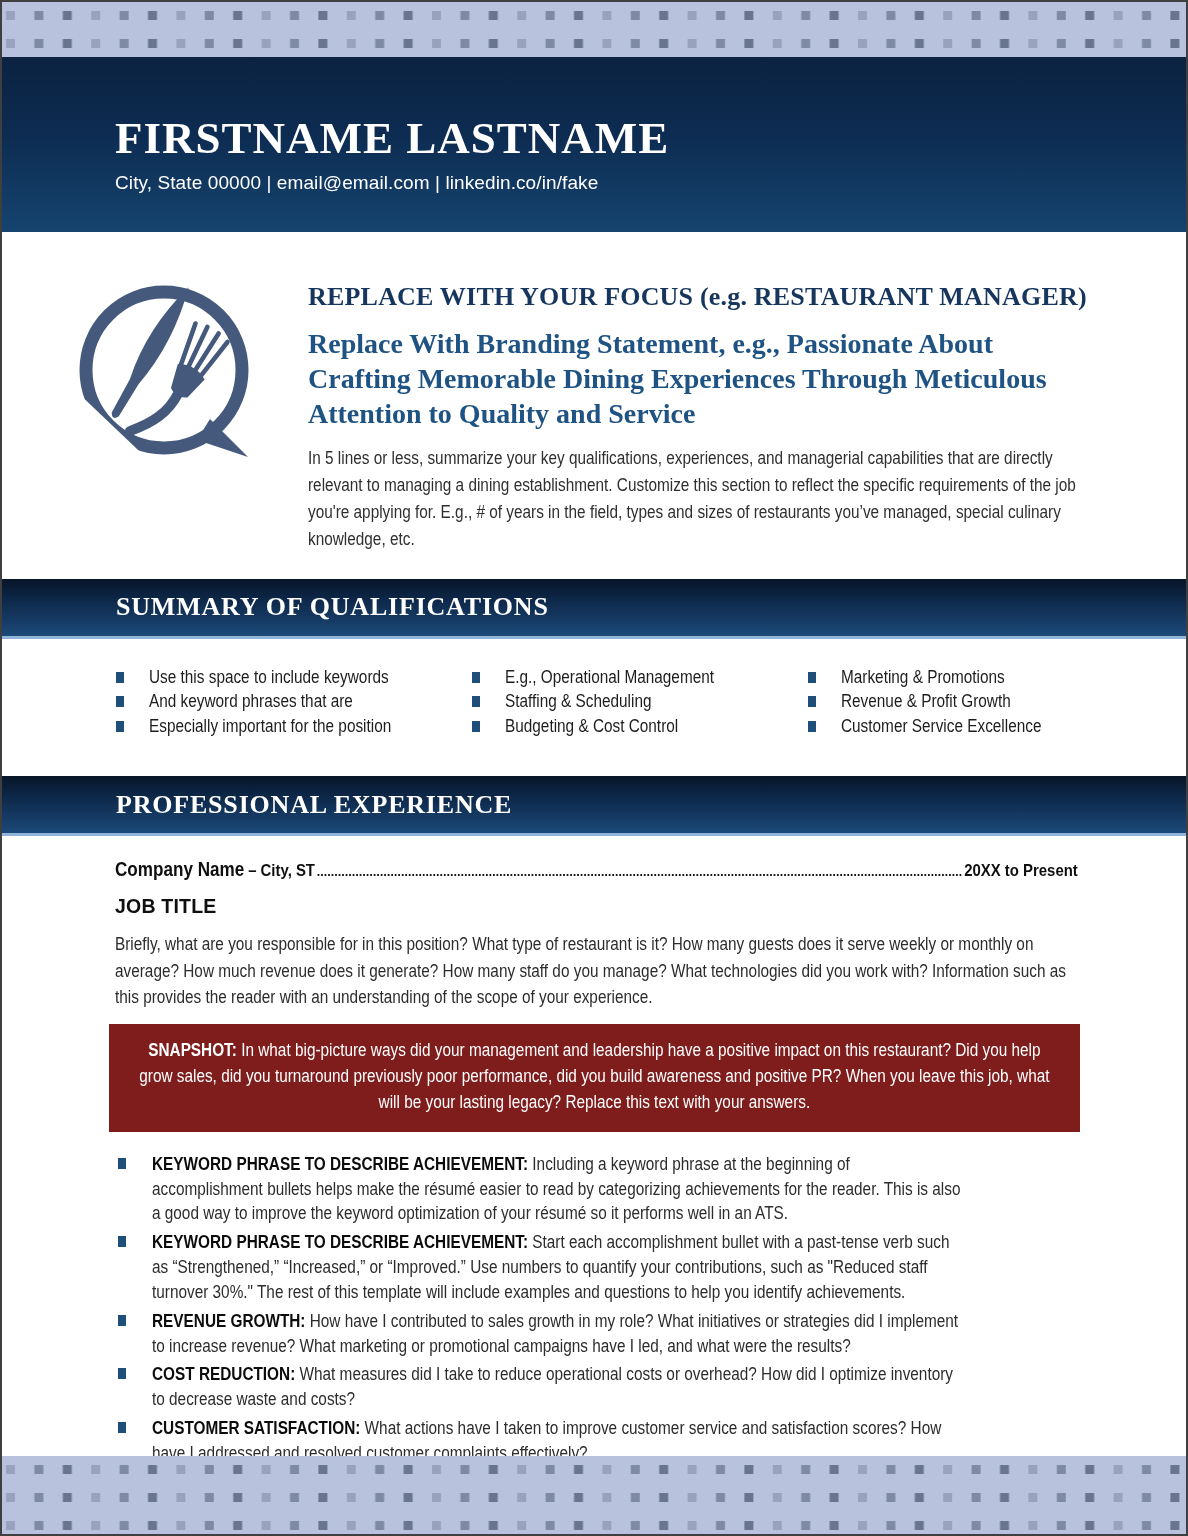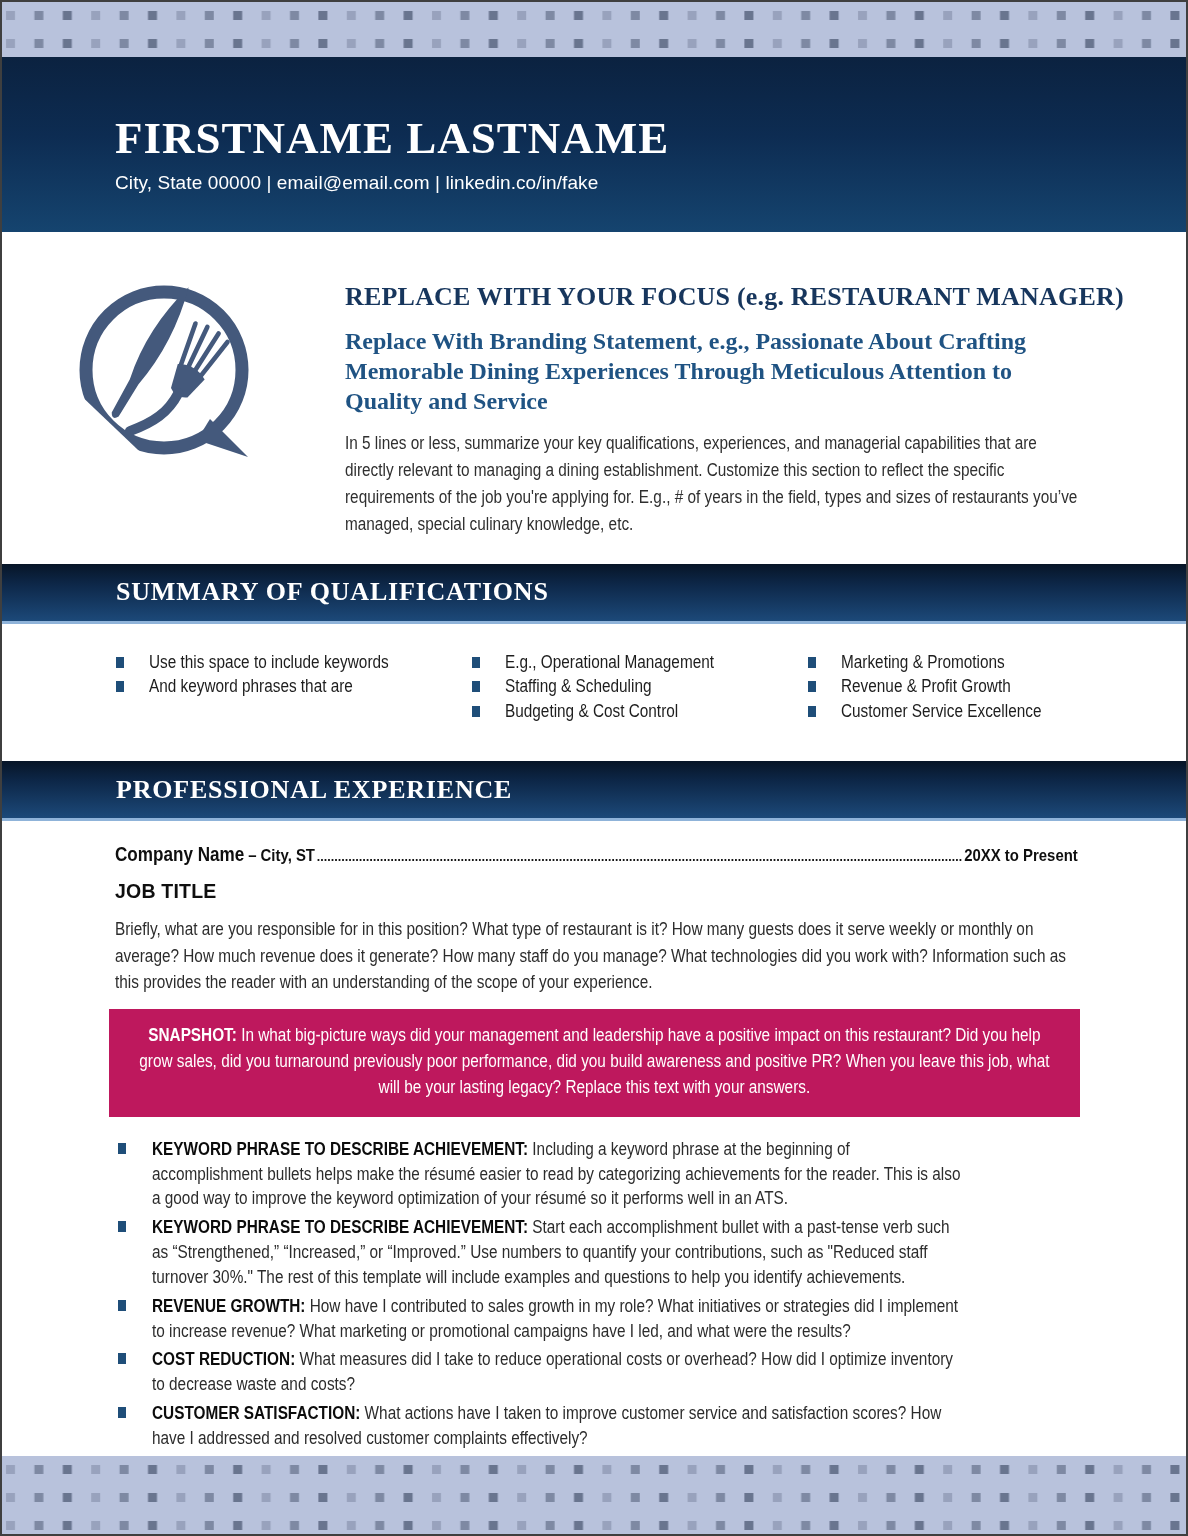--- a/index.html
+++ b/index.html
@@ -15,30 +15,30 @@
   .hero{
     height:175px;box-sizing:border-box;padding:58px 0 0 113px;
     background:linear-gradient(180deg,#0b2240 0%,#0d2c52 45%,#15446f 100%);
   }
   .hero h1{
     margin:0;color:#fff;font-family:"Liberation Serif",serif;font-weight:700;
     font-size:45px;line-height:1.05;letter-spacing:1px;white-space:nowrap;
   }
   .contact{margin-top:10px;color:#fff;font-size:19px;letter-spacing:.1px;}
   
-  .focus{display:flex;gap:76px;padding:38px 108px 26px 62px;}
+  .focus{display:flex;gap:39px;padding:38px 108px 26px 62px;}
   .logo{flex:none;width:205px;height:205px;}
   .focus-text{flex:1;min-width:0;}
   .ftitle{
     margin:12px 0 0;font-family:"Liberation Serif",serif;font-weight:700;
     font-size:26px;color:#17365d;white-space:nowrap;letter-spacing:.2px;
   }
   .fbrand{
     margin:14px 0 0;font-family:"Liberation Serif",serif;font-weight:700;
-    font-size:24px;line-height:1.25;color:#1f5383;
+    font-size:28px;line-height:1.25;color:#1f5383;
   }
   .fbody{margin:14px 0 0;font-size:17.5px;line-height:1.54;color:#2f2f2f;}
   
   .cz{transform:scaleX(.877);transform-origin:left top;}
   .w{width:114%;}
   
   .banner{
     height:60px;box-sizing:border-box;display:flex;align-items:center;
     padding-left:114px;border-bottom:3px solid #8fb3d9;
     background:linear-gradient(180deg,#071527 0%,#0d2748 35%,#1c4979 100%);
@@ -58,21 +58,21 @@
   .exp{padding:22px 108px 0 113px;}
   .crow{display:flex;align-items:baseline;font-weight:700;color:#0f0f0f;transform:scaleX(.877);transform-origin:left top;width:114%;}
   .cname{font-size:19.5px;white-space:nowrap;}
   .cloc{font-size:17px;white-space:nowrap;}
   .leader{flex:1;align-self:flex-end;margin:0 3px 5px 3px;border-bottom:2.5px dotted #151515;}
   .cdates{font-size:17px;white-space:nowrap;}
   .jtitle{margin-top:14px;font-weight:700;font-size:19.5px;color:#0f0f0f;letter-spacing:.2px;}
   .ebody{margin:13px 0 0;font-size:17.5px;line-height:1.5;color:#2c2c2c;}
   .snapshot{
     margin:14px 0 0 -6px;width:calc(100% + 8px);box-sizing:border-box;
-    background:#be185d;color:#fff;padding:14px 30px 16px;
+    background:#7f1d1d;color:#fff;padding:14px 30px 16px;
   }
   .snap-inner{font-size:17.5px;line-height:1.48;text-align:center;transform:scaleX(.877);transform-origin:left top;width:114%;}
   .snap-inner b{font-weight:700;}
   .blist{margin-top:20px;display:flex;flex-direction:column;gap:4px;}
   .brow{display:flex;align-items:flex-start;}
   .brow .sqb{margin:6px 26px 0 3px;}
   .btext{font-size:17.5px;line-height:1.42;color:#2c2c2c;transform:scaleX(.877);transform-origin:left top;width:114%;}
   .btext b{color:#0c0c0c;}
 </style>
 </head>
@@ -136,20 +136,24 @@
   <section class="quals">
     <div>
       <div class="qitem">
           <span class="sqb"></span>
           <span class="qtxt">Use this space to include keywords</span>
         </div>
       <div class="qitem">
           <span class="sqb"></span>
           <span class="qtxt">And keyword phrases that are</span>
         </div>
+      <div class="qitem">
+          <span class="sqb"></span>
+          <span class="qtxt">Especially important for the position</span>
+        </div>
     </div>
     <div>
       <div class="qitem">
           <span class="sqb"></span>
           <span class="qtxt">E.g., Operational Management</span>
         </div>
       <div class="qitem">
           <span class="sqb"></span>
           <span class="qtxt">Staffing &amp; Scheduling</span>
         </div>

